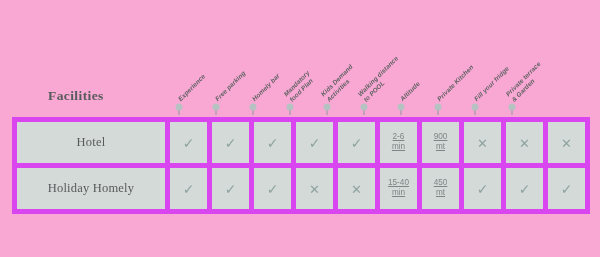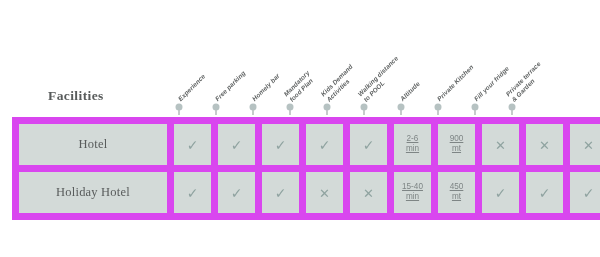--- a/index.html
+++ b/index.html
@@ -13,21 +13,21 @@
     overflow: hidden;
     font-family: "Liberation Serif", serif;
     position: relative;
   }
 
   #stage {
     position: absolute;
     left: 0; top: 0;
     width: 600px;
     height: 257px;
-    background: #ffffff;
+    background: #f9a8d4;
   }
 
   
   #facilities-title {
     position: absolute;
     left: 48px;
     top: 88px;
     font-family: "Liberation Serif", serif;
     font-weight: bold;
     font-size: 13.5px;
@@ -80,21 +80,21 @@
     position: absolute;
     left: 12px;
     top: 117px;
     width: 556px;
     border-collapse: collapse;
     table-layout: fixed;
     background: #d3dad8;
     border: 1px solid #9aa3a3;
   }
   #facilities-table td {
-    border: 7px solid #d946ef;
+    border: 5px solid #d946ef;
     height: 41px;
     text-align: center;
     vertical-align: middle;
     padding: 0;
   }
   td.rowlabel {
     font-family: "Liberation Serif", serif;
     font-size: 12.5px;
     color: #585b5b;
     width: 148px;
@@ -176,21 +176,21 @@
           <td class="cell"><span class="mark-check">✓</span></td>
           <td class="cell"><span class="celltext">2-6
 min</span></td>
           <td class="cell"><span class="celltext">900
 mt</span></td>
           <td class="cell"><span class="mark-cross">✕</span></td>
           <td class="cell"><span class="mark-cross">✕</span></td>
           <td class="cell"><span class="mark-cross">✕</span></td>
         </tr>
         <tr>
-          <td class="rowlabel">Holiday Hotel</td>
+          <td class="rowlabel">Holiday Homely</td>
           <td class="cell"><span class="mark-check">✓</span></td>
           <td class="cell"><span class="mark-check">✓</span></td>
           <td class="cell"><span class="mark-check">✓</span></td>
           <td class="cell"><span class="mark-cross">✕</span></td>
           <td class="cell"><span class="mark-cross">✕</span></td>
           <td class="cell"><span class="celltext">15-40
 min</span></td>
           <td class="cell"><span class="celltext">450
 mt</span></td>
           <td class="cell"><span class="mark-check">✓</span></td>

